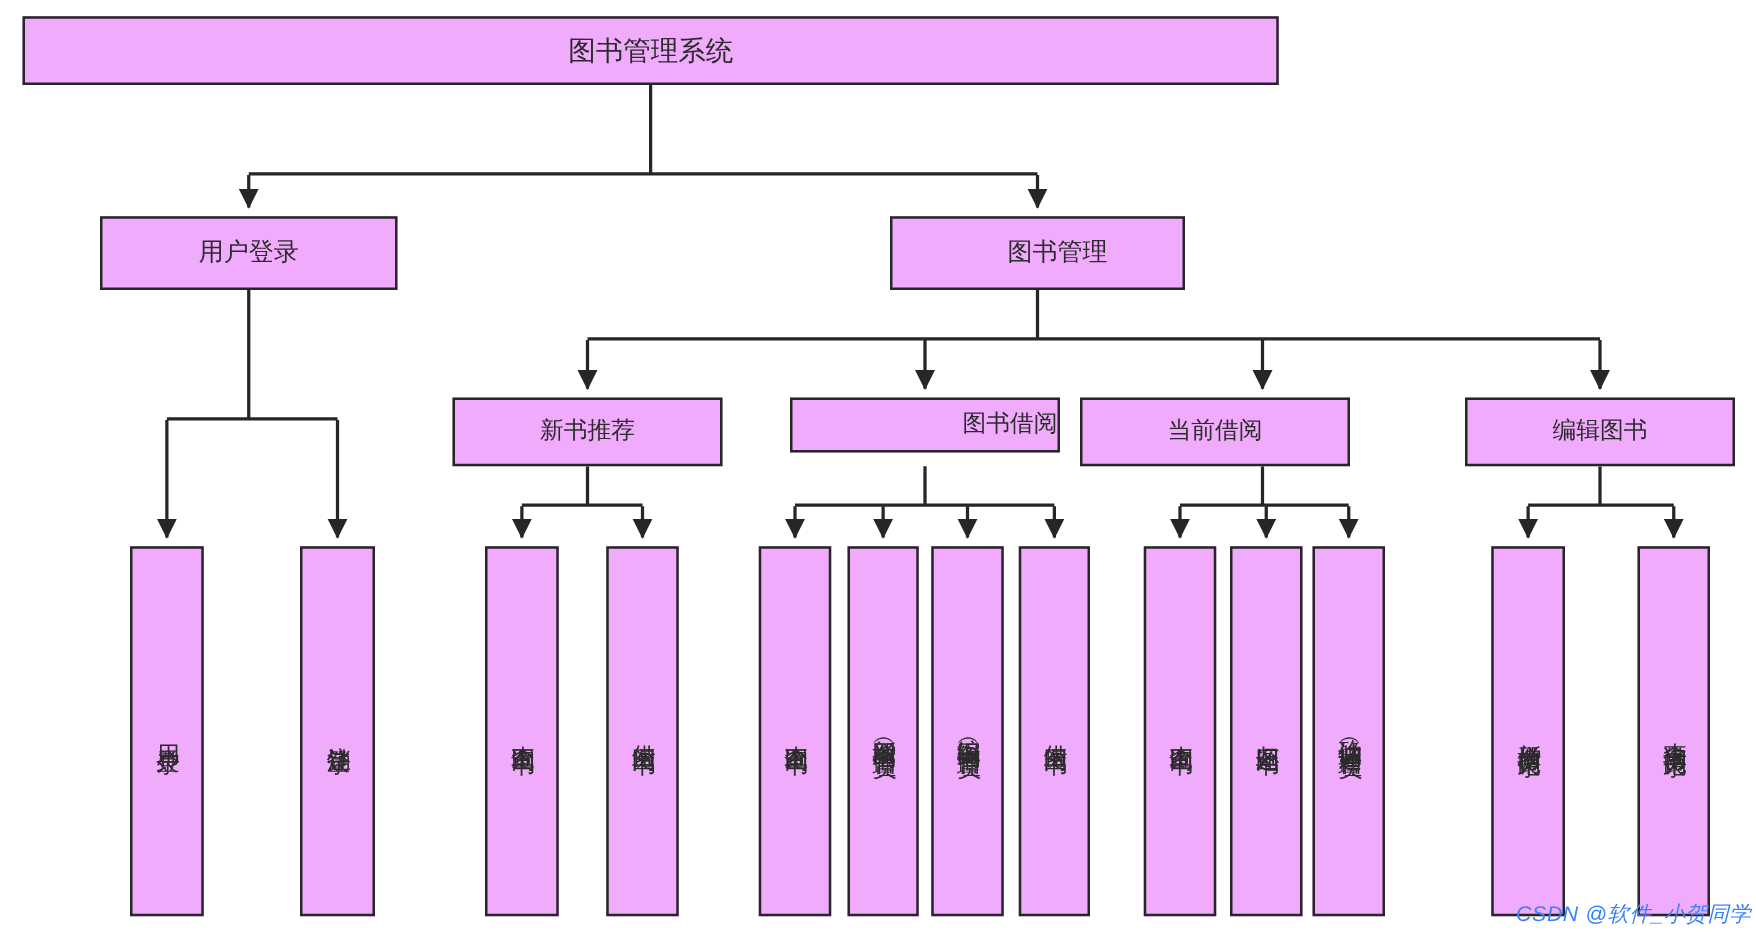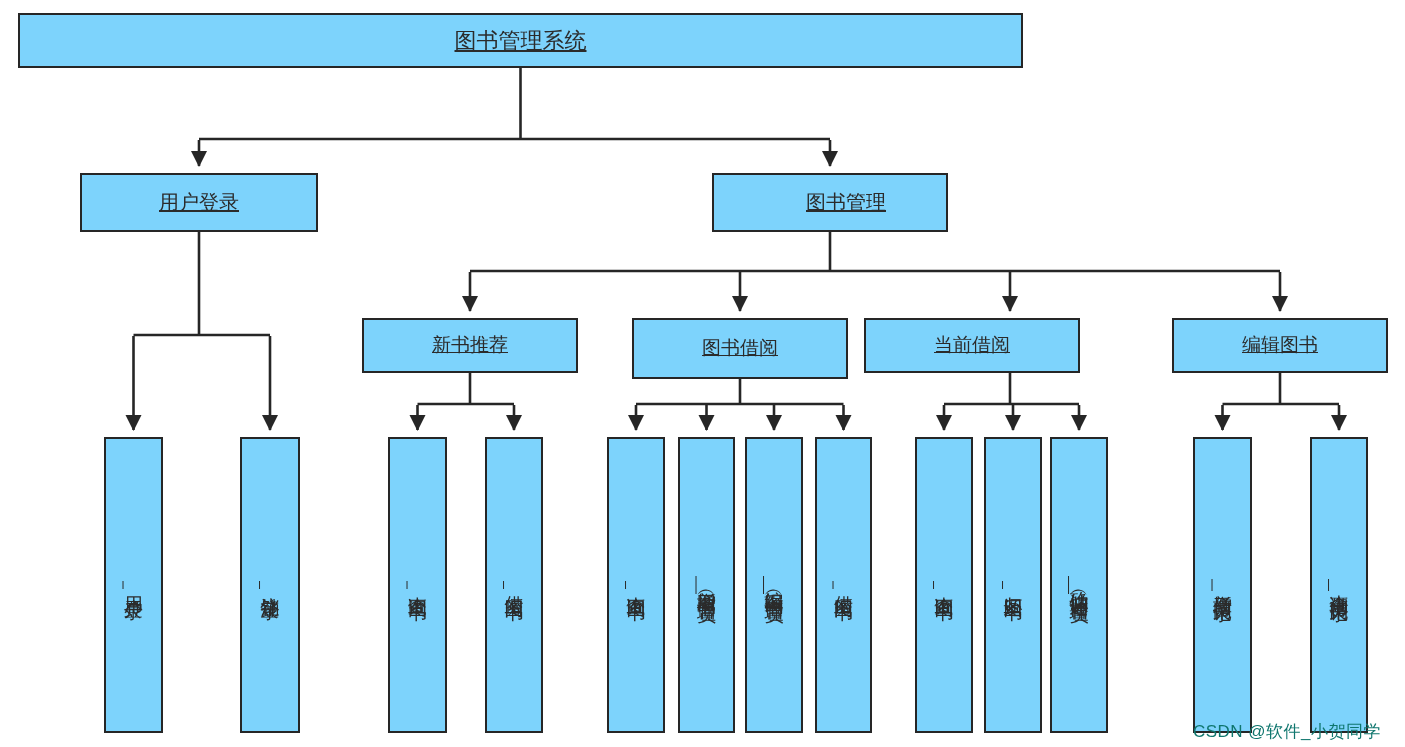--- a/index.html
+++ b/index.html
@@ -23,28 +23,27 @@
     left: 0;
     top: 0;
     width: 1405px;
     height: 747px;
     pointer-events: none;
   }
   .node {
     position: absolute;
     box-sizing: border-box;
     border: 2.2px solid #262626;
-    background: #7dd3fc;
+    background: #f0abfc;
     display: flex;
     align-items: center;
     justify-content: center;
     color: #2b2b2b;
     line-height: 1.16;
     text-align: center;
-    text-decoration: underline;
   }
   .node.root {
     font-size: 22px;
   }
   .node.level1 {
     font-size: 20px;
   }
   .node.level2 {
     font-size: 19px;
   }
@@ -59,26 +58,27 @@
     text-orientation: upright;
     letter-spacing: 2px;
     white-space: nowrap;
     display: block;
   }
   .htext {
     white-space: nowrap;
   }
   #watermark {
     position: absolute;
-    right: 24px;
+    right: 4px;
     bottom: 4px;
     font-size: 17px;
-    color: #0f766e;
+    color: #3b82f6;
     white-space: nowrap;
     letter-spacing: 0.5px;
+    font-style: italic;
   }
 </style>
 </head>
 <body>
 
 <div id="canvas">
 
   <svg id="wires" viewBox="0 0 1405 747" width="1405" height="747" aria-hidden="true">
     <defs>
       <marker id="arrow" viewBox="0 0 10 10" refX="9.4" refY="5" markerWidth="6.2" markerHeight="6.2" orient="auto-start-reverse">
@@ -136,21 +136,21 @@
   <div class="node level1" id="node-l1-0" style="left: 80px; top: 173px; width: 238px; height: 59px;">
     <span class="htext">用户登录</span>
   </div>
   <div class="node level1" id="node-l1-1" style="left: 712px; top: 173px; width: 236px; height: 59px; padding-left: 32px;">
     <span class="htext">图书管理</span>
   </div>
 
   <div class="node level2" id="node-l2-0" style="left: 362px; top: 318px; width: 216px; height: 55px;">
     <span class="htext">新书推荐</span>
   </div>
-  <div class="node level2" id="node-l2-1" style="left: 632px; top: 318px; width: 216px; height: 61px;">
+  <div class="node level2" id="node-l2-1" style="left: 632px; top: 318px; width: 216px; height: 44px; justify-content: flex-end;">
     <span class="htext">图书借阅</span>
   </div>
   <div class="node level2" id="node-l2-2" style="left: 864px; top: 318px; width: 216px; height: 55px;">
     <span class="htext">当前借阅</span>
   </div>
   <div class="node level2" id="node-l2-3" style="left: 1172px; top: 318px; width: 216px; height: 55px;">
     <span class="htext">编辑图书</span>
   </div>
 
   <div class="node leaf" id="node-leaf-0" style="left: 104px; top: 437px; width: 59px; height: 296px;">

